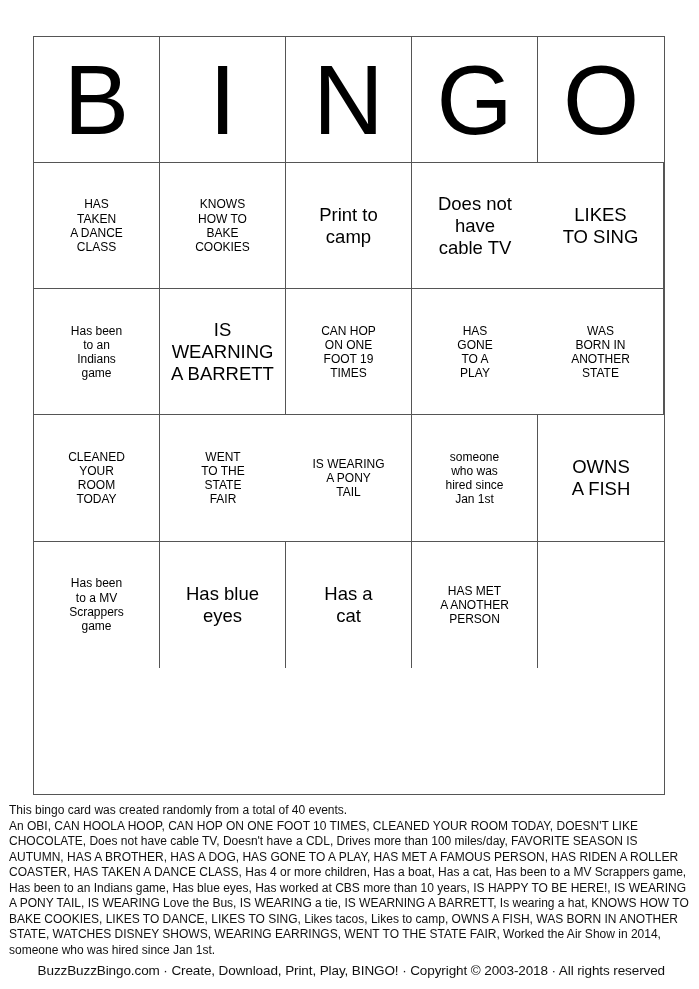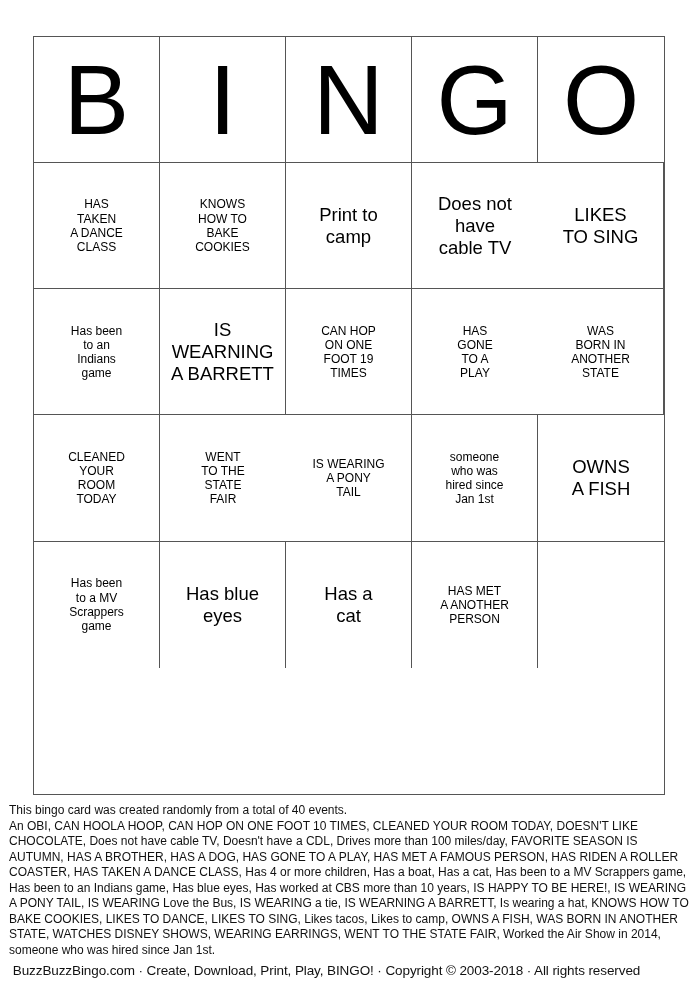--- a/index.html
+++ b/index.html
@@ -57,24 +57,24 @@
       left: 9px;
       top: 803px;
       width: 684px;
       font-size: 12px;
       line-height: 15.5px;
       color: #111111;
     }
     .footnote p { margin: 0; }
     .footer {
       position: absolute;
-      left: 2px;
+      left: 16px;
       top: 963px;
       width: 649px;
-      text-align: center;
+      text-align: right;
       font-size: 13.5px;
       color: #111111;
       letter-spacing: -0.1px;
     }
   </style>
 </head>
 <body>
 
 <div class="card" id="bingo-card">
     <div class="cell header-cell">B</div>

